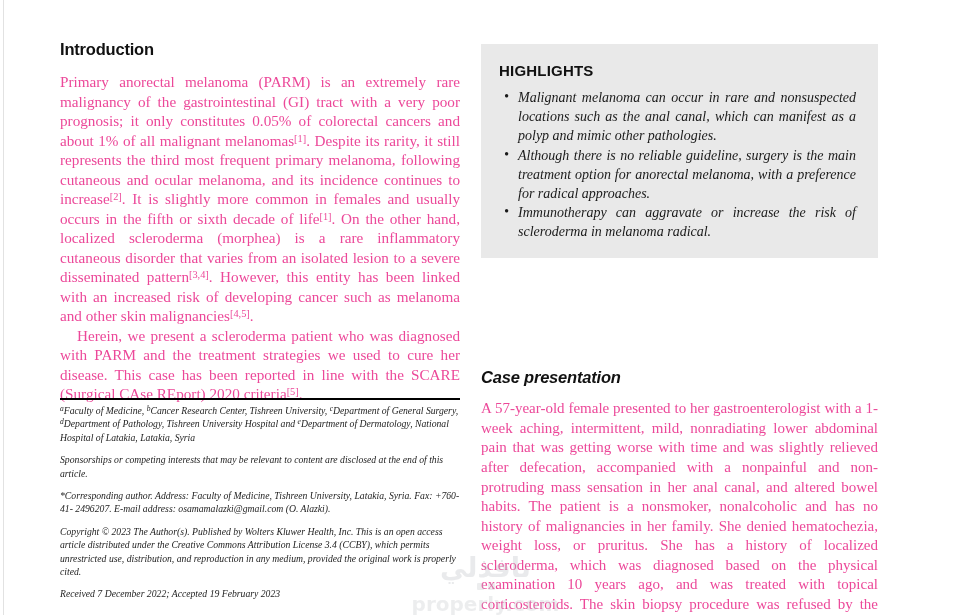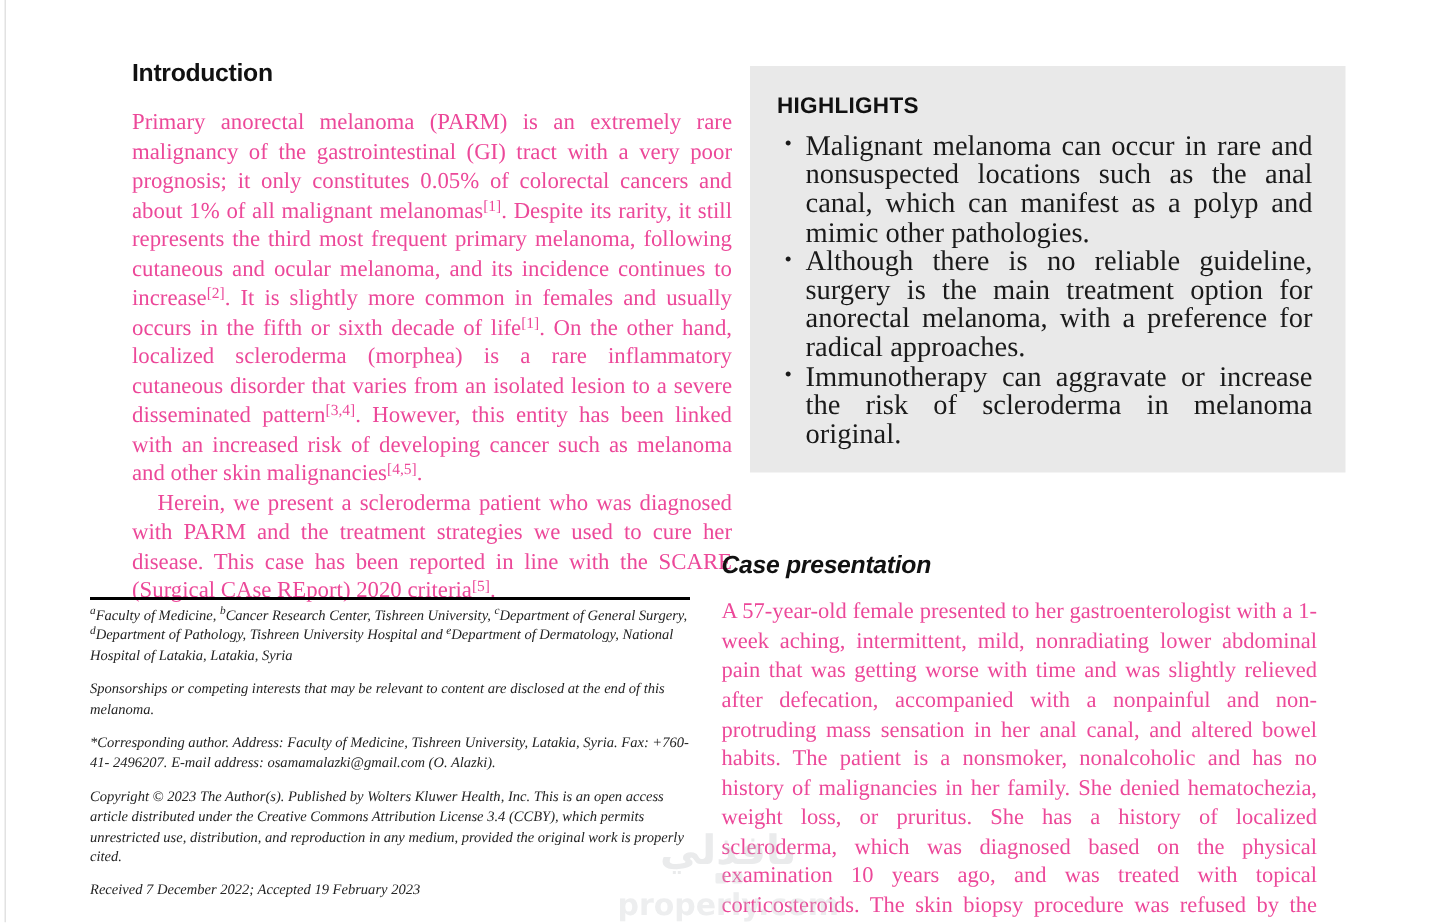--- a/index.html
+++ b/index.html
@@ -30,21 +30,20 @@
     position: absolute;
     inset: 0;
   }
 
   
   .col-left {
     position: absolute;
     left: 60px;
     top: 40px;
     width: 400px;
-    margin-left: 28px;
   }
 
   h2.section-heading {
     font-family: "Liberation Sans", sans-serif;
     font-weight: bold;
     font-size: 16.5px;
     line-height: 1.1;
     margin: 0 0 14px 0;
     letter-spacing: -0.2px;
     color: #111;
@@ -84,21 +83,21 @@
     line-height: 13.4px;
     color: #232323;
   }
   .footnotes .fn-block { margin-bottom: 9px; font-family: Liberation Serif, serif; }
   .footnotes .fn-block:last-child { margin-bottom: 0; }
   .footnotes sup { font-size: 0.78em; vertical-align: 0.45em; line-height: 0; }
 
   
   .col-right {
     position: absolute;
-    left: 500px;
+    left: 481px;
     top: 44px;
     width: 397px;
   }
 
   .highlights-box {
     background: #e9e9e9;
     padding: 18px 22px 16px 18px;
     box-sizing: border-box;
     width: 397px;
   }
@@ -111,25 +110,26 @@
     color: #111;
   }
   ul.highlights-list {
     margin: 0;
     padding: 0 0 0 19px;
     list-style: none;
   }
   ul.highlights-list li {
     position: relative;
     font-family: "Liberation Serif", serif;
-    font-size: 19px;
+    font-size: 14px;
     line-height: 19.2px;
     text-align: justify;
     color: #1a1a1a;
     margin-bottom: 0px;
+    font-style: italic;
   }
   ul.highlights-list li::before {
     content: "\2022";
     position: absolute;
     left: -14px;
     top: -1px;
     font-size: 14px;
     color: #1a1a1a;
   }
 
@@ -197,33 +197,33 @@
     <div id="intro-paragraphs">
         <p class="body-text">Primary anorectal melanoma (PARM) is an extremely rare malignancy of the gastrointestinal (GI) tract with a very poor prognosis; it only constitutes 0.05% of colorectal cancers and about 1% of all malignant melanomas<sup>[1]</sup>. Despite its rarity, it still represents the third most frequent primary melanoma, following cutaneous and ocular melanoma, and its incidence continues to increase<sup>[2]</sup>. It is slightly more common in females and usually occurs in the fifth or sixth decade of life<sup>[1]</sup>. On the other hand, localized scleroderma (morphea) is a rare inflammatory cutaneous disorder that varies from an isolated lesion to a severe disseminated pattern<sup>[3,4]</sup>. However, this entity has been linked with an increased risk of developing cancer such as melanoma and other skin malignancies<sup>[4,5]</sup>.</p>
         <p class="body-text">Herein, we present a scleroderma patient who was diagnosed with PARM and the treatment strategies we used to cure her disease. This case has been reported in line with the SCARE (Surgical CAse REport) 2020 criteria<sup>[5]</sup>.</p>
       </div>
   </div>
 
   <div class="footnote-rule"></div>
 
   <div class="footnotes">
     <div class="fn-block" id="fn-affiliations"><sup>a</sup>Faculty of Medicine, <sup>b</sup>Cancer Research Center, Tishreen University, <sup>c</sup>Department of General Surgery, <sup>d</sup>Department of Pathology, Tishreen University Hospital and <sup>e</sup>Department of Dermatology, National Hospital of Latakia, Latakia, Syria</div>
-    <div class="fn-block">Sponsorships or competing interests that may be relevant to content are disclosed at the end of this melanoma.</div>
+    <div class="fn-block">Sponsorships or competing interests that may be relevant to content are disclosed at the end of this article.</div>
     <div class="fn-block">*Corresponding author. Address: Faculty of Medicine, Tishreen University, Latakia, Syria. Fax: +760-41- 2496207. E-mail address: osamamalazki@gmail.com (O. Alazki).</div>
     <div class="fn-block">Copyright © 2023 The Author(s). Published by Wolters Kluwer Health, Inc. This is an open access article distributed under the Creative Commons Attribution License 3.4 (CCBY), which permits unrestricted use, distribution, and reproduction in any medium, provided the original work is properly cited.</div>
     <div class="fn-block">Received 7 December 2022; Accepted 19 February 2023</div>
   </div>
 
   <div class="col-right">
     <div class="highlights-box">
       <div class="highlights-title">HIGHLIGHTS</div>
       <ul class="highlights-list" id="highlights-list">
           <li>Malignant melanoma can occur in rare and nonsuspected locations such as the anal canal, which can manifest as a polyp and mimic other pathologies.</li>
           <li>Although there is no reliable guideline, surgery is the main treatment option for anorectal melanoma, with a preference for radical approaches.</li>
-          <li>Immunotherapy can aggravate or increase the risk of scleroderma in melanoma original.</li>
+          <li>Immunotherapy can aggravate or increase the risk of scleroderma in melanoma radical.</li>
         </ul>
     </div>
   </div>
 
   <div class="case-section">
     <h2 class="section-heading">Case presentation</h2>
     <p class="body-text">A 57-year-old female presented to her gastroenterologist with a 1-week aching, intermittent, mild, nonradiating lower abdominal pain that was getting worse with time and was slightly relieved after defecation, accompanied with a nonpainful and non-protruding mass sensation in her anal canal, and altered bowel habits. The patient is a nonsmoker, nonalcoholic and has no history of malignancies in her family. She denied hematochezia, weight loss, or pruritus. She has a history of localized scleroderma, which was diagnosed based on the physical examination 10 years ago, and was treated with topical corticosteroids. The skin biopsy procedure was refused by the patient; thus, the diagnosis was not confirmed histopathologically.</p>
   </div>
 
   <div class="watermark">

